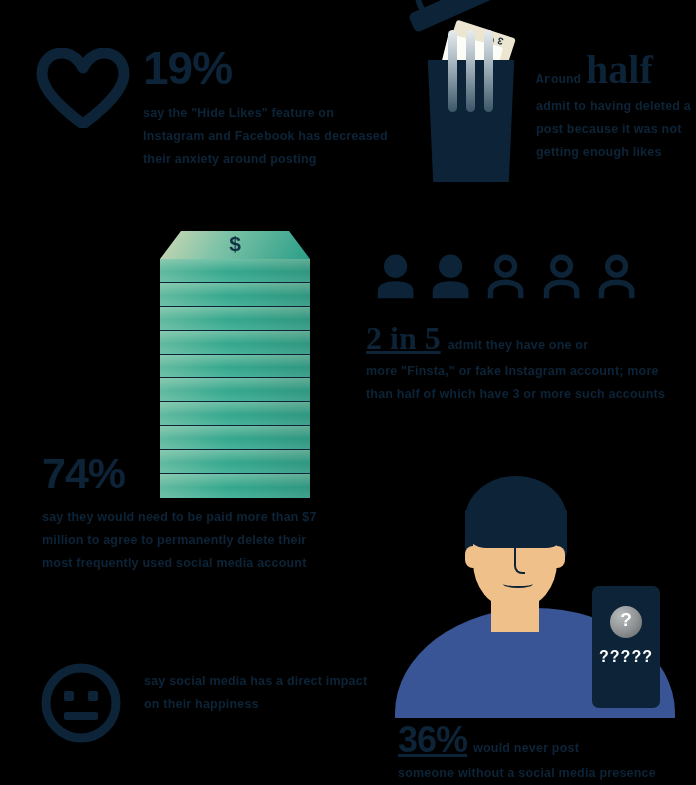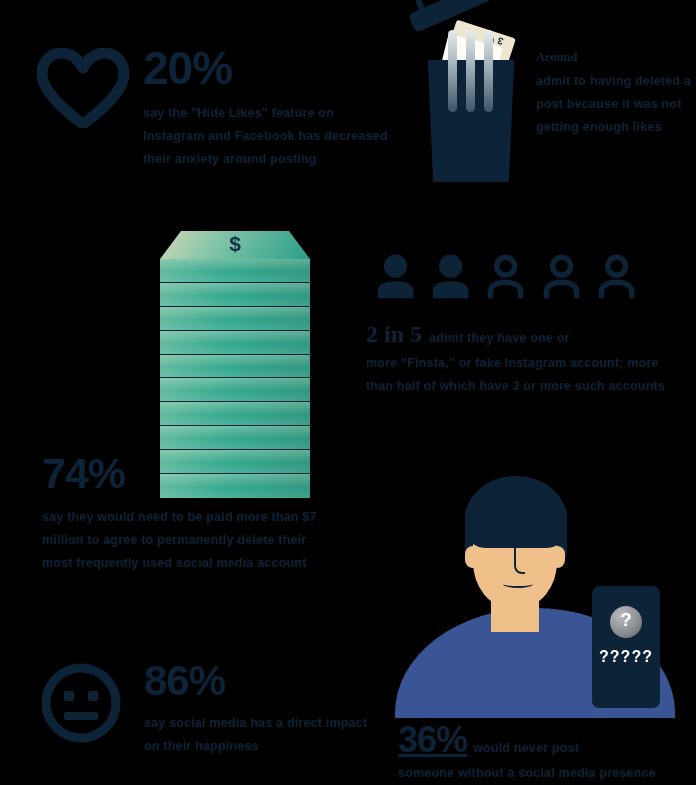--- a/index.html
+++ b/index.html
@@ -53,35 +53,35 @@
   #blk-62 .stat-body { margin-top:11px; width:250px; }
 
   
   #blk-trash { left:408px; top:12px; width:130px; height:170px; }
   #blk-half { left:536px; top:50px; width:165px; }
   #blk-half .lead-row {
     display:flex; align-items:baseline; gap:5px;
     white-space:nowrap;
   }
   #blk-half .around { font-size:12.5px; font-weight:bold;
-    font-family:Liberation Serif, serif; color:#0d2438; }
+    font-family:Liberation Mono, monospace; color:#0d2438; }
   #blk-half .halfword { font-size:40px; }
   #blk-half .stat-body { margin-top:5px; width:168px; }
 
   
   #blk-money { left:160px; top:231px; width:150px; height:267px; }
   #blk-20 { left:42px; top:452px; width:285px; }
   #blk-20 .stat-big { font-size:43px; }
   #blk-20 .stat-body { margin-top:11px; width:285px; }
 
   
   #blk-people { left:376px; top:251px; width:260px; height:50px; }
   #blk-2in5 { left:366px; top:322px; width:320px; }
   #blk-2in5 .lead-row { display:flex; align-items:baseline; gap:7px; }
-  #blk-2in5 .twoinfive { font-size:24px; }
+  #blk-2in5 .twoinfive { font-size:32px;text-decoration:underline; }
   #blk-2in5 .stat-body { margin-top:6px; width:322px; }
 
   
   #blk-person { left:395px; top:468px; width:285px; height:250px; }
   #blk-36 { left:398px; top:722px; width:300px; }
   #blk-36 .lead-row { display:flex; align-items:baseline; gap:6px; }
   #blk-36 .num36 { font-size:36px;text-decoration:underline; }
   #blk-36 .stat-body { margin-top:4px; width:300px; }
 
   
@@ -245,40 +245,41 @@
 
 <div id="infographic">
 
   <div class="block" id="blk-heart">
     <svg width="98" height="80" viewBox="0 0 98 80">
       <path d="M49 76 C49 76 8 48 8 26 C8 12 18 5 28 5 C38 5 46 13 49 20 C52 13 60 5 70 5 C80 5 90 12 90 26 C90 48 49 76 49 76 Z" fill="none" stroke="#0d2438" stroke-width="11" stroke-linejoin="round"></path>
     </svg>
   </div>
 
   <div class="block" id="blk-62">
-    <div class="stat-big">20%</div>
+    <div class="stat-big">19%</div>
     <div class="stat-body">say the "Hide Likes" feature on Instagram and Facebook has decreased their anxiety around posting</div>
   </div>
 
   <div class="block" id="blk-trash">
     <div class="paper paper-back"></div>
     <div class="paper-mark">3 ♡</div>
     <div class="paper paper-front"></div>
     <div class="trash-body"></div>
     <div class="trash-stripe" style="left:40px;"></div>
     <div class="trash-stripe" style="left:58px;"></div>
     <div class="trash-stripe" style="left:76px;"></div>
     <div class="trash-lid">
       <div class="trash-lid-handle"></div>
     </div>
   </div>
 
   <div class="block" id="blk-half">
     <div class="lead-row">
       <span class="around">Around</span>
+      <span class="stat-serif halfword">half</span>
     </div>
     <div class="stat-body">admit to having deleted a post because it was not getting enough likes</div>
   </div>
 
   <div class="block" id="blk-money">
     <div class="money-top"></div>
     <div class="money-dollar">$</div>
     <div class="money-bills">
       <div class="bill"></div>
       <div class="bill"></div>
@@ -365,17 +366,16 @@
   <div class="block" id="blk-face">
     <svg width="82" height="82" viewBox="0 0 82 82">
       <circle cx="41" cy="41" r="35" fill="none" stroke="#0d2438" stroke-width="9"></circle>
       <rect x="24" y="29" width="10" height="10" rx="2" fill="#0d2438"></rect>
       <rect x="48" y="29" width="10" height="10" rx="2" fill="#0d2438"></rect>
       <rect x="24" y="50" width="34" height="8" rx="2" fill="#0d2438"></rect>
     </svg>
   </div>
 
   <div class="block" id="blk-86">
-    <div class="stat-big">86%</div>
     <div class="stat-body">say social media has a direct impact on their happiness</div>
   </div>
 
 </div>
 
 </body></html>

